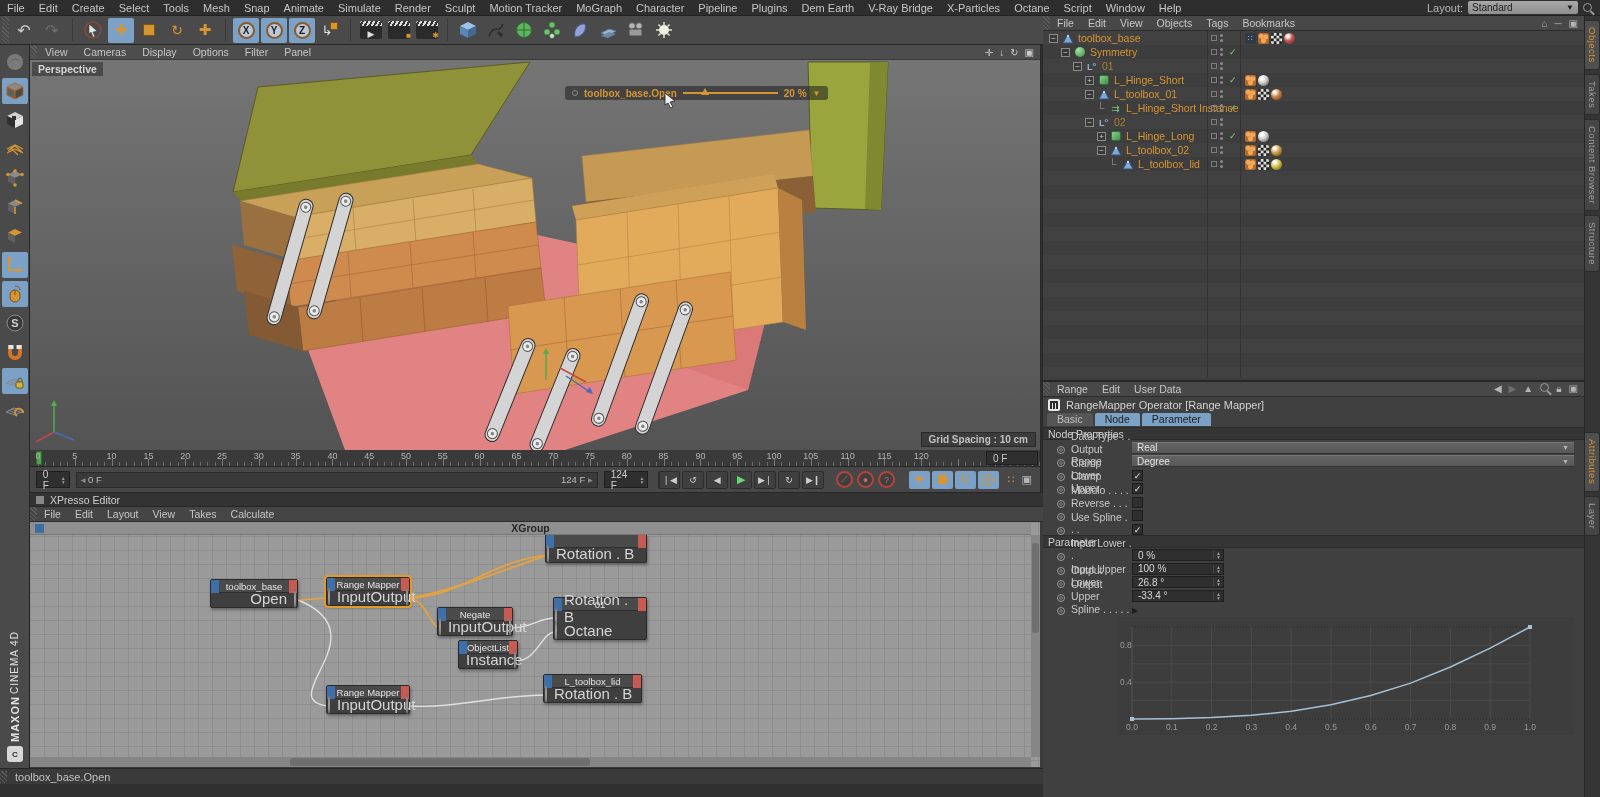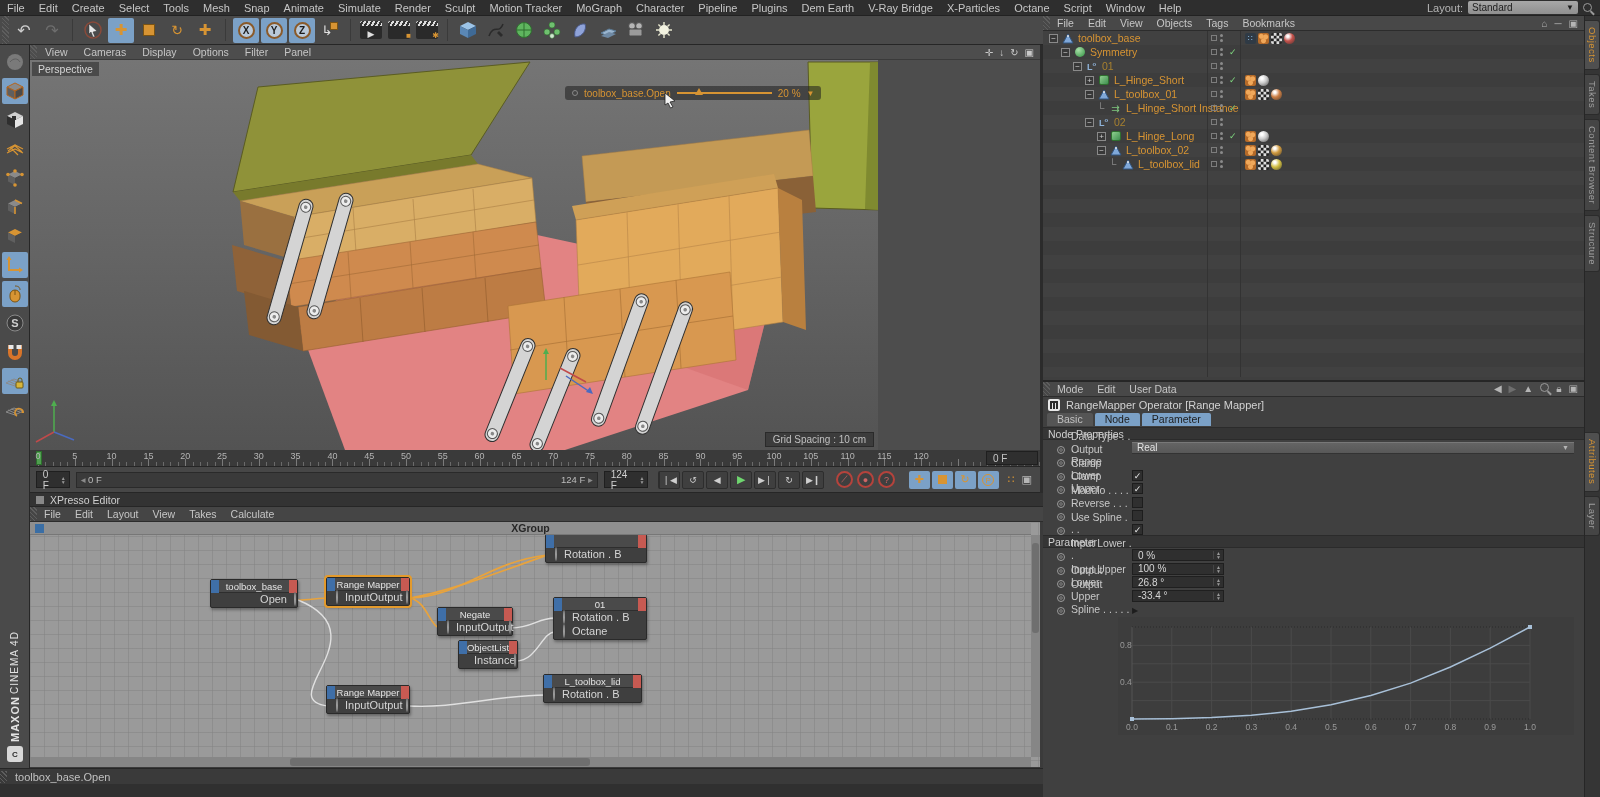--- a/index.html
+++ b/index.html
@@ -48,22 +48,22 @@
     font-size:10px; display:flex; gap:2px; }
   #brand .vtext b { font-size:11px; }
   #maxon-logo { position:absolute; bottom:6px; left:7px; width:16px; height:16px; background:#d8d8d8;
     border-radius:3px; color:#2b2b2b; font-weight:bold; font-size:8px; display:flex; align-items:center; justify-content:center;}
 
   
   #viewport { left:30px; top:45px; width:1010px; height:405px; background:#4d4d4d; }
   #vp-header { height:15px; background:#4d4d4d; border-bottom:1px solid #3a3a3a; display:flex; align-items:center;}
   #vp-header .mi { font-size:10.5px; padding:0 8px; }
   #vp-corner { margin-left:auto; display:flex; gap:6px; padding-right:6px; color:#c9c9c9; font-size:10px;}
-  #vp-canvas { position:relative; width:848px; height:390px; background:linear-gradient(#757575,#535353);
-    overflow:hidden; }
+  #vp-canvas { position:relative; width:1010px; height:390px; background:linear-gradient(#757575,#535353);
+    overflow:hidden;font-weight:bold; }
   #vp-label { position:absolute; left:2px; top:2px; background:rgba(40,40,40,.55); color:#d6d6d6;
     padding:1px 6px; font-size:10.5px; }
   #hud { position:absolute; left:535px; top:26px; height:14px; background:rgba(30,30,30,.55); border-radius:3px;
     display:flex; align-items:center; gap:6px; padding:0 7px; color:#d79433; font-size:10px; }
   #hud .track { width:95px; height:2px; background:#d79433; position:relative; }
   #hud .knob { position:absolute; left:18px; top:-4px; width:0; height:0; border-left:4px solid transparent;
     border-right:4px solid transparent; border-bottom:7px solid #d79433; }
   #hud .dd { color:#d79433; font-size:8px; }
   #hud .dot { width:6px; height:6px; border:1px solid #888; border-radius:50%; background:#444; }
   #cursor { position:absolute; left:634px; top:33px; z-index:9; }
@@ -115,22 +115,22 @@
   #xgroup-bar .bsq { position:absolute; left:5px; top:2px; width:9px; height:9px; background:#3a6ea5; }
   #wires { position:absolute; left:0; top:0; z-index:1; }
   .node { position:absolute; background:#3f3f3f; border:1px solid #2a2a2a; border-radius:2px; z-index:2;
     box-shadow:1px 2px 3px rgba(0,0,0,.35); }
   .node.sel { outline:2px solid #e39a2c; }
   .nhead { height:13px; background:#4a4a4a; border-bottom:1px solid #2e2e2e; position:relative;
     text-align:center; color:#e4e4e4; font-size:9.5px; line-height:13px; }
   .nhead .cl, .nhead .cr { position:absolute; top:0; width:8px; height:13px; }
   .nhead .cl { left:0; background:#3f6fa8; }
   .nhead .cr { right:0; background:#c75a52; }
-  .nrow { height:14px; display:flex; align-items:flex-start; color:#d5d5d5; font-size:11px; padding:0 7px;
-    position:relative;margin-left:8px; }
+  .nrow { height:14px; display:flex; align-items:flex-end; color:#d5d5d5; font-size:15px; padding:0 7px;
+    position:relative; }
   .nrow .pl { position:absolute; left:1px; } .nrow .pr { position:absolute; right:1px; }
   .pdot { width:6px; height:6px; border-radius:50%; background:#2e2e2e; border:1px solid #9a9a9a; }
   .nrow .lab-r { margin-left:auto; }
   #xp-vscroll { position:absolute; right:0; top:13px; width:9px; bottom:10px; background:#868686; z-index:4;}
   #xp-vscroll .thumb { position:absolute; top:8px; left:1px; width:7px; height:90px; background:#6f6f6f; border-radius:3px;}
   #xp-hscroll { position:absolute; left:0; bottom:0; height:10px; right:9px; background:#868686; z-index:4;}
   #xp-hscroll .thumb { position:absolute; left:260px; top:1px; height:8px; width:300px; background:#6f6f6f; border-radius:3px;}
 
   
   #statusbar { left:0; top:768px; width:1043px; height:16px; background:#3a3a3a; border-top:1px solid #262626;
@@ -953,21 +953,21 @@
             <span class="ball" style="background:radial-gradient(circle at 35% 30%, #fff 0 1px, #d3c043 45%, #00000066 120%);"></span>
           </span>
     </div>
       </div>
   </div>
 
   <div id="attr">
     <div class="pmenu">
       <span class="grip"></span>
       <div style="display:flex;">
-          <span class="mi">Mode</span>
+          <span class="mi">Range</span>
           <span class="mi">Edit</span>
           <span class="mi">User Data</span>
         </div>
       <div class="pmenu-right">
         <span>◀</span>
         <span style="color:#6e6e6e;">▶</span>
         <span>▲</span>
         <span class="lens"></span>
         <span>🔒︎</span>
         <span>▣</span>
@@ -988,20 +988,24 @@
        <span class="cic"></span>
        <span class="alabel">Data Type . . . .</span>
           <span class="dd2">
             <span>Real</span>
             <span style="font-size:7px;color:#b5b5b5;">▼</span>
           </span>
         </div>
         <div class="arow">
        <span class="cic"></span>
        <span class="alabel">Output Range</span>
+          <span class="dd2">
+            <span>Degree</span>
+            <span style="font-size:7px;color:#b5b5b5;">▼</span>
+          </span>
         </div>
         <div class="arow">
        <span class="cic"></span>
        <span class="alabel">Clamp Lower</span>
           <span class="cb">✓</span>
         </div>
         <div class="arow">
        <span class="cic"></span>
        <span class="alabel">Clamp Upper</span>
           <span class="cb">✓</span>

